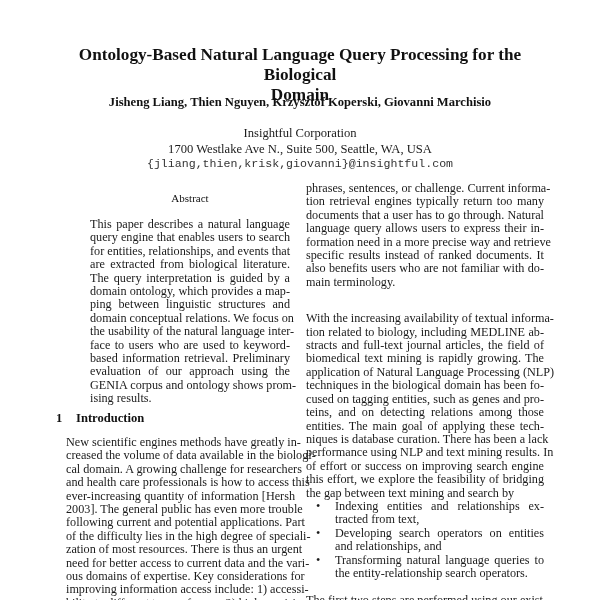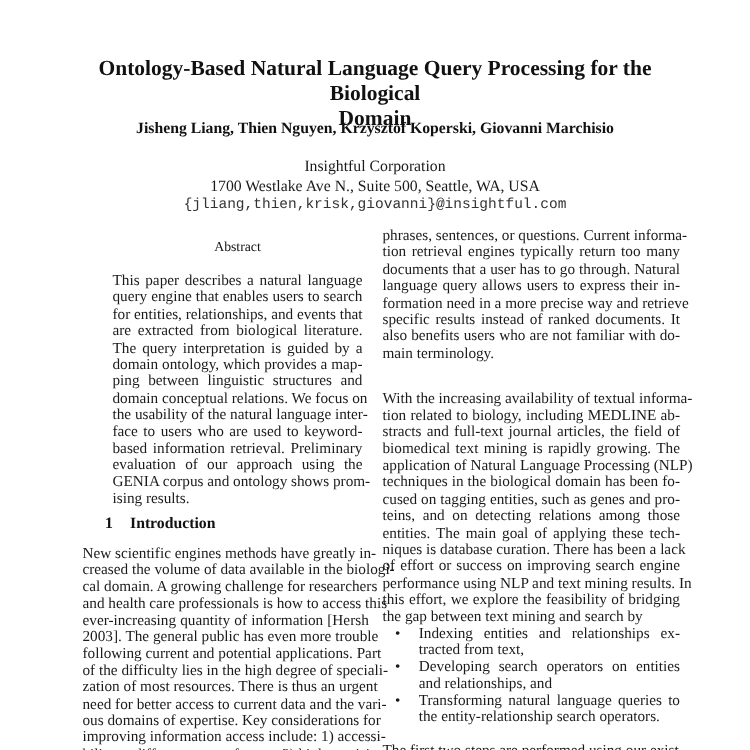--- a/index.html
+++ b/index.html
@@ -12,21 +12,21 @@
              font-weight: bold; font-size: 12.6px; line-height: 15px; color: #111; }
   .affil { position: absolute; left: 60px; top: 113px; width: 480px; text-align: center;
            font-size: 12.6px; line-height: 16px; color: #1a1a1a; margin-top: 12px; }
   .email { position: absolute; left: 60px; top: 144px; width: 480px; text-align: center;
            font-family: "Liberation Mono", "DejaVu Sans Mono", monospace; font-size: 11.6px;
            line-height: 15px; color: #333; margin-top: 12px; }
   .abstract-head { position: absolute; left: 90px; top: 192px; width: 200px; text-align: center;
                    font-weight: normal; font-size: 11px; color: #111; }
   .abstract { position: absolute; left: 90px; top: 218px; width: 200px; font-size: 12.2px;
               line-height: 13.4px; text-align: justify; hyphens: manual; }
-  .sec-head { position: absolute; left: 84px; top: 411px; font-weight: bold; font-size: 12.6px; color: #111; }
+  .sec-head { position: absolute; left: 56px; top: 411px; font-weight: bold; font-size: 12.6px; color: #111; }
   .sec-head .num { display: inline-block; width: 20px; }
   .intro { position: absolute; left: 66px; top: 436px; width: 229px; font-size: 12.2px;
            line-height: 13.4px; text-align: justify; }
   .rcol { position: absolute; left: 306px; top: 182px; width: 238px; font-size: 12.2px;
           line-height: 13.4px; text-align: justify; }
   .rcol p { margin: 0; }
   .rcol p + p { margin-top: 23px; }
   .rcol ul { margin: 0; padding-left: 0; list-style: none; }
   .rcol li { position: relative; padding-left: 29px; margin-left: 0; }
   .rcol li .bullet { position: absolute; left: 10px; top: 0; }
@@ -87,42 +87,42 @@
     <span class="line">of the difficulty lies in the high degree of speciali-</span>
     <span class="line">zation of most resources. There is thus an urgent</span>
     <span class="line">need for better access to current data and the vari-</span>
     <span class="line">ous domains of expertise. Key considerations for</span>
     <span class="line">improving information access include: 1) accessi-</span>
     <span class="line">bility to different types of users; 2) high precision;</span>
   </div>
 
   <div class="rcol">
     <p>
-      <span class="line">phrases, sentences, or questions. Current informa-</span>
+      <span class="line">phrases, sentences, or challenge. Current informa-</span>
       <span class="line">tion retrieval engines typically return too many</span>
       <span class="line">documents that a user has to go through. Natural</span>
       <span class="line">language query allows users to express their in-</span>
       <span class="line">formation need in a more precise way and retrieve</span>
       <span class="line">specific results instead of ranked documents. It</span>
       <span class="line">also benefits users who are not familiar with do-</span>
       <span class="line last">main terminology.</span>
     </p>
     <p>
       <span class="line">With the increasing availability of textual informa-</span>
       <span class="line">tion related to biology, including MEDLINE ab-</span>
       <span class="line">stracts and full-text journal articles, the field of</span>
       <span class="line">biomedical text mining is rapidly growing. The</span>
       <span class="line">application of Natural Language Processing (NLP)</span>
       <span class="line">techniques in the biological domain has been fo-</span>
       <span class="line">cused on tagging entities, such as genes and pro-</span>
       <span class="line">teins, and on detecting relations among those</span>
       <span class="line">entities. The main goal of applying these tech-</span>
       <span class="line">niques is database curation. There has been a lack</span>
+      <span class="line">performance using NLP and text mining results. In</span>
       <span class="line">of effort or success on improving search engine</span>
-      <span class="line">performance using NLP and text mining results. In</span>
       <span class="line">this effort, we explore the feasibility of bridging</span>
       <span class="line last">the gap between text mining and search by</span>
     </p>
     <ul>
       <li>
         <span class="bullet">•</span>
         <span class="line">Indexing entities and relationships ex-</span>
         <span class="line last">tracted from text,</span>
       </li>
       <li>

